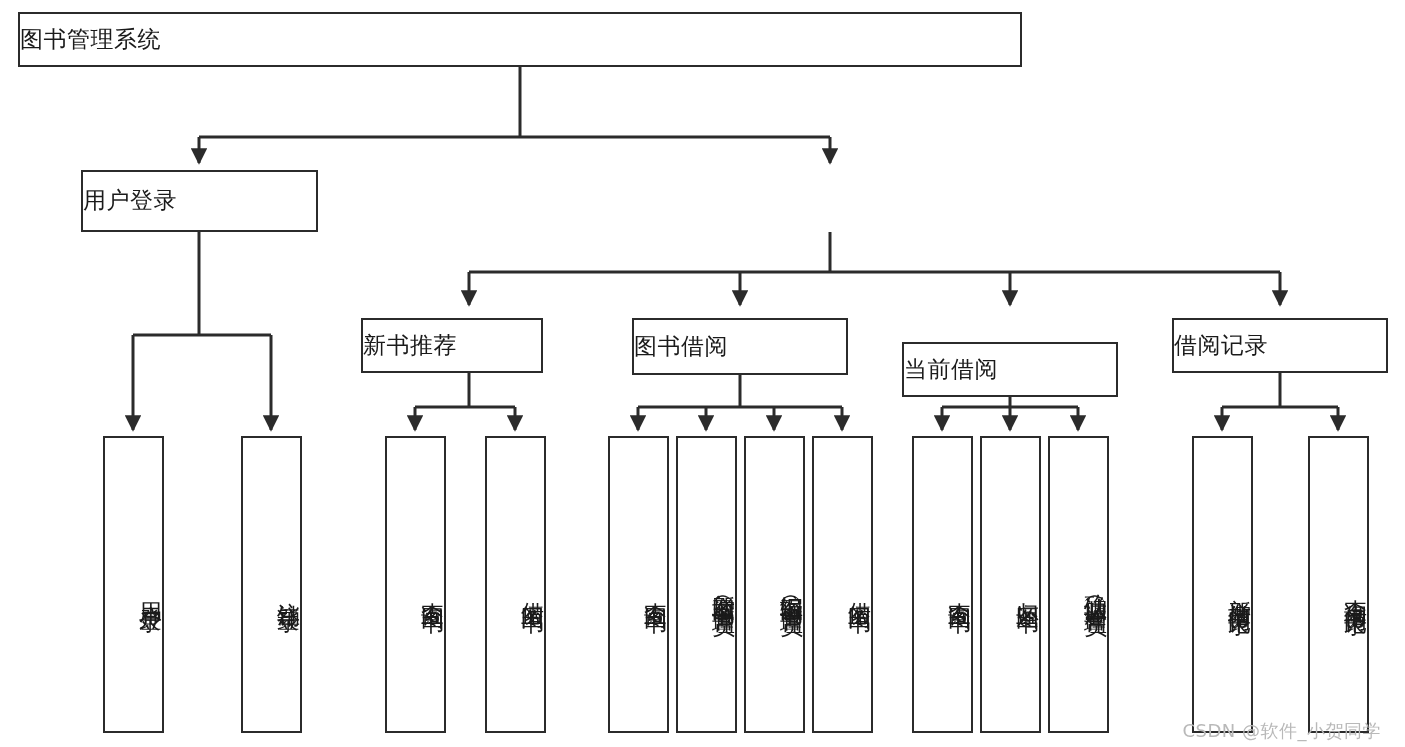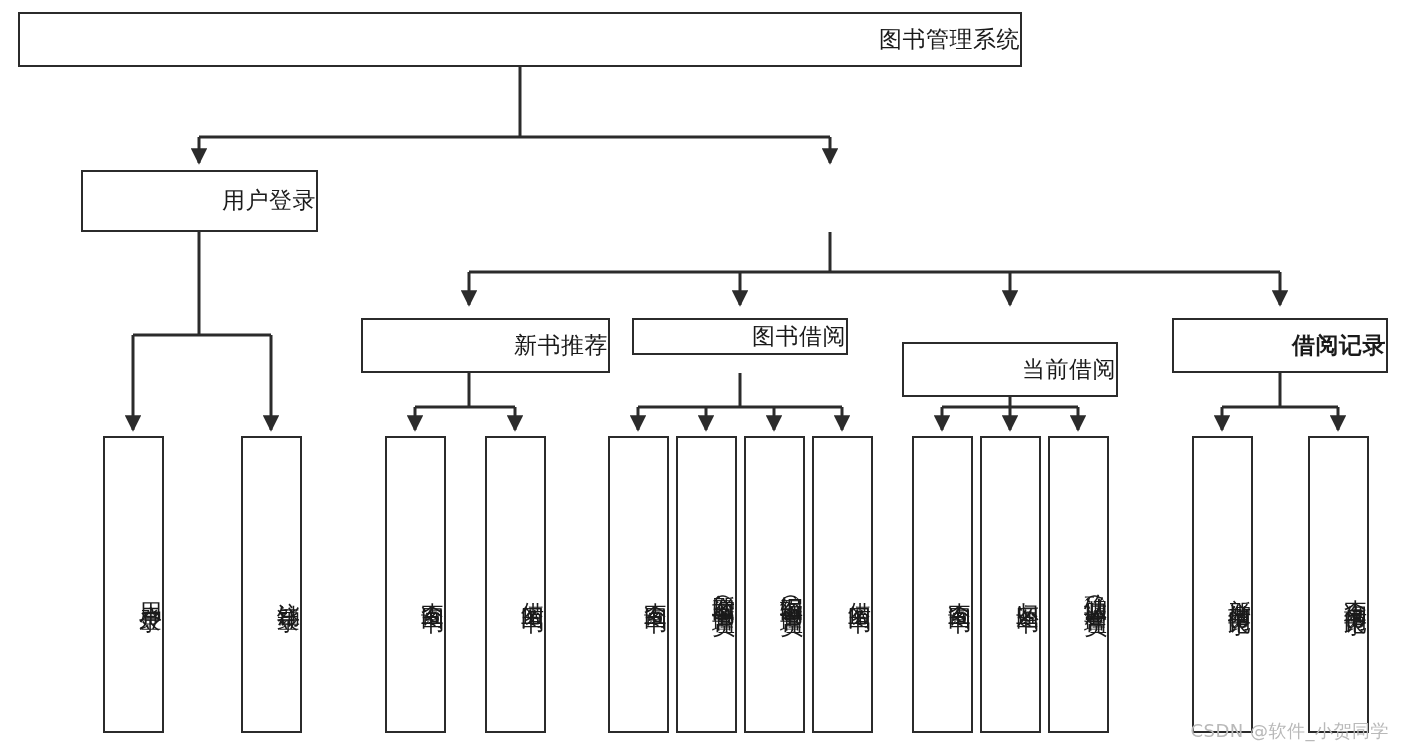--- a/index.html
+++ b/index.html
@@ -26,21 +26,21 @@
     height: 747px;
     pointer-events: none;
   }
   .node {
     position: absolute;
     box-sizing: border-box;
     background: #ffffff;
     border: 2.5px solid #2b2b2b;
     display: flex;
     align-items: center;
-    justify-content: flex-end;
+    justify-content: flex-start;
     color: #1a1a1a;
   }
   .node.horiz {
     font-size: 23px;
     letter-spacing: 0.5px;
     line-height: 1.1;
   }
   .node.root {
     font-size: 23px;
   }
@@ -55,21 +55,21 @@
     line-height: 1.0;
   }
   .node.vert > .vlabel {
     writing-mode: vertical-rl;
     text-orientation: upright;
     display: block;
     white-space: nowrap;
   }
   .watermark {
     position: absolute;
-    right: 16px;
+    right: 24px;
     bottom: 4px;
     font-size: 18px;
     color: #b9b9b9;
     white-space: nowrap;
     letter-spacing: 0.5px;
   }
 </style>
 </head>
 <body>
 
@@ -126,30 +126,30 @@
   </svg>
 
   <div class="node horiz root" style="left:18px; top:12px; width:1004px; height:55px;">
     <span>图书管理系统</span>
   </div>
 
   <div class="node horiz" style="left:81px; top:170px; width:237px; height:62px;">
     <span>用户登录</span>
   </div>
 
-  <div class="node horiz" style="left:361px; top:318px; width:249px; height:55px;">
+  <div class="node horiz" style="left:361px; top:318px; width:182px; height:55px;">
     <span>新书推荐</span>
   </div>
-  <div class="node horiz" style="left:632px; top:318px; width:216px; height:37px;">
+  <div class="node horiz" style="left:632px; top:318px; width:216px; height:57px;">
     <span>图书借阅</span>
   </div>
   <div class="node horiz" style="left:902px; top:318px; width:216px; height:55px;margin-top:24px;">
     <span>当前借阅</span>
   </div>
-  <div class="node horiz" style="left:1172px; top:318px; width:216px; height:55px;font-weight:bold;">
+  <div class="node horiz" style="left:1172px; top:318px; width:216px; height:55px;">
     <span>借阅记录</span>
   </div>
 
   <div class="node vert" style="left:103px; top:436px; width:61px; height:297px;">
     <span class="vlabel">用户登录</span>
   </div>
   <div class="node vert" style="left:241px; top:436px; width:61px; height:297px;">
     <span class="vlabel">注销登录</span>
   </div>
 

